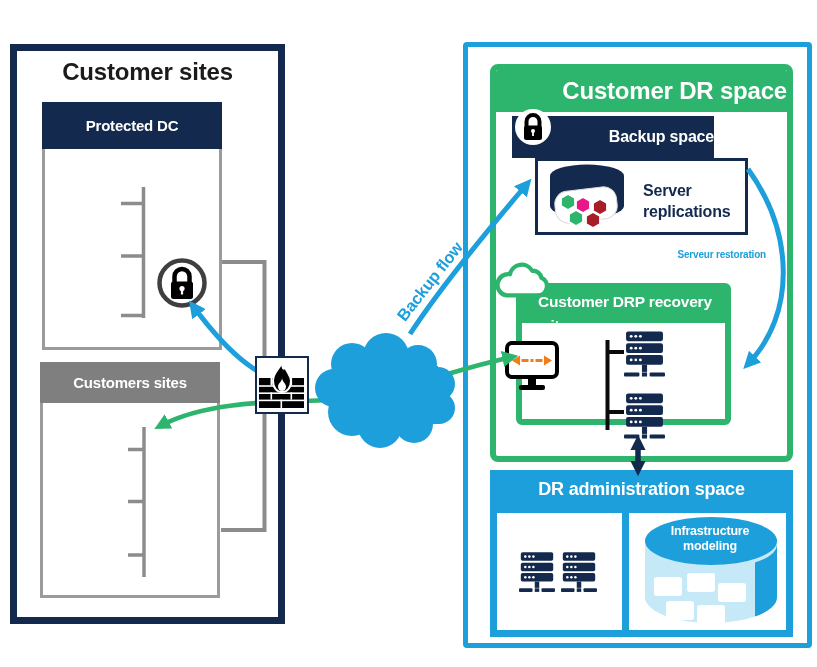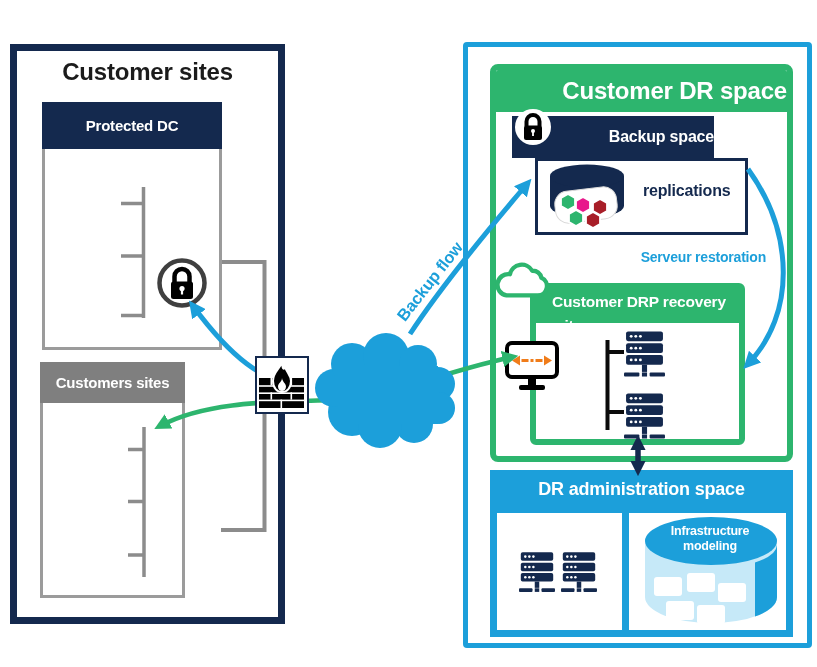--- a/index.html
+++ b/index.html
@@ -9,39 +9,39 @@
   .abs{position:absolute;}
   
   .outer-left{left:10px;top:44px;width:275px;height:580px;border:7px solid var(--navy);background:#fff;z-index:1;}
   .left-title{left:10px;top:58px;width:275px;text-align:center;font-size:24px;font-weight:bold;color:#1b1b1b;z-index:2;}
   .sub-box{background:#bef264;z-index:2;}
   .sub-head{width:100%;display:flex;align-items:center;justify-content:center;color:#fff;font-weight:bold;}
   .sub-body{width:100%;border:3px solid var(--border_gray);border-top:none;background:#fff;}
   .protected{left:42px;top:102px;width:180px;height:248px;}
   .protected .sub-head{height:47px;background:var(--navy);font-size:15px;}
   .protected .sub-body{height:201px;}
-  .customers{left:40px;top:362px;width:145px;height:236px;text-align:right;}
+  .customers{left:40px;top:362px;width:180px;height:236px;text-align:right;}
   .customers .sub-head{height:41px;background:var(--header_gray);font-size:15px;}
   .customers .sub-body{height:195px;}
   
   .firewall-box{left:255px;top:356px;width:54px;height:58px;background:#fff;border:2.5px solid var(--navy);z-index:7;}
   .cloud-svg{left:308px;top:332px;z-index:6;}
   .cloud-text{left:313px;top:360px;width:142px;z-index:6;text-align:center;color:#fff;font-weight:bold;font-size:16px;line-height:24px;}
   .backup-flow-label{left:360px;top:272px;width:140px;text-align:center;color:var(--blue);font-weight:bold;font-size:16.5px;transform:rotate(-52deg);z-index:8;}
   
   .outer-right{left:463px;top:42px;width:349px;height:606px;border:5px solid var(--blue);border-radius:4px;background:#fff;z-index:1;}
   .green-box{left:490px;top:64px;width:303px;height:398px;border:6px solid var(--green);border-radius:8px;background:#fff;z-index:1;}
   .green-head{height:42px;background:var(--green);border-radius:2px 2px 0 0;display:flex;align-items:center;justify-content:flex-end;}
   .green-head span{color:#fff;font-weight:bold;font-size:24px;}
   .backup-head{left:512px;top:116px;width:202px;height:42px;background:var(--navy);z-index:2;
                display:flex;align-items:center;justify-content:flex-end;padding-left:34px;color:#fff;font-weight:bold;font-size:16px;}
   .backup-body{left:535px;top:158px;width:213px;height:77px;background:#fff;border:3px solid var(--navy);z-index:2;}
   .repl-label{left:643px;top:180px;width:105px;color:var(--navy);font-weight:bold;font-size:16px;line-height:21px;z-index:3;}
-  .resto-label{left:618px;top:249px;width:148px;text-align:right;color:var(--blue);font-weight:bold;font-size:14px;z-index:3;}
-  .drp-box{left:530px;top:283px;width:215px;height:162px;border:6px solid var(--green);border-radius:6px;background:var(--green);z-index:1;}
+  .resto-label{left:618px;top:249px;width:148px;text-align:right;color:var(--blue);font-weight:bold;font-size:10px;z-index:3;}
+  .drp-box{left:516px;top:283px;width:215px;height:142px;border:6px solid var(--green);border-radius:6px;background:var(--green);z-index:1;}
   .drp-head{position:absolute;left:0;top:0;right:0;height:40px;z-index:1;}
   .drp-title{position:absolute;left:16px;top:4px;right:4px;color:#fff;font-weight:bold;font-size:15.5px;white-space:nowrap;}
   .drp-sub{position:absolute;left:20px;top:28px;color:#fff;font-weight:bold;font-size:15.5px;}
   .drp-white{position:absolute;left:0;right:0;top:34px;bottom:0;background:#fff;z-index:2;}
   .admin-box{left:490px;top:470px;width:303px;height:167px;background:var(--blue);z-index:1;}
   .admin-title{padding-top:9px;text-align:center;color:#fff;font-weight:bold;font-size:18px;}
   .panel{background:#fff;z-index:2;}
   .panel-l{left:497px;top:513px;width:125px;height:117px;}
   .panel-r{left:629px;top:513px;width:157px;height:117px;overflow:hidden;}
   .modeling-text{left:650px;top:524px;width:120px;text-align:center;color:#fff;font-weight:bold;font-size:12.5px;line-height:15px;z-index:4;}
@@ -204,20 +204,21 @@
     <rect x="7" y="25" width="62" height="32" rx="13" fill="#fff" stroke="#d9d9d9" stroke-width="1" transform="rotate(-7 38 41)"></rect>
     <g stroke="#fff" stroke-width="1.8">
       <polygon points="20,30 27,34 27,42 20,46 13,42 13,34" fill="var(--hex_green)"></polygon>
       <polygon points="35,33 42,37 42,45 35,49 28,45 28,37" fill="var(--hex_pink)"></polygon>
       <polygon points="52,35 59,39 59,47 52,51 45,47 45,39" fill="var(--hex_red)"></polygon>
       <polygon points="28,46 35,50 35,58 28,62 21,58 21,50" fill="var(--hex_green)"></polygon>
       <polygon points="45,48 52,52 52,60 45,64 38,60 38,52" fill="var(--hex_red)"></polygon>
     </g>
   </svg>
   <div class="abs repl-label">
+    <div>Server</div>
     <div>replications</div>
   </div>
 
   <div class="abs resto-label">Serveur restoration</div>
 
   <div class="abs drp-box">
     <div class="drp-head">
       <div class="drp-title">Customer DRP recovery</div>
       <div class="drp-sub">site</div>
     </div>

